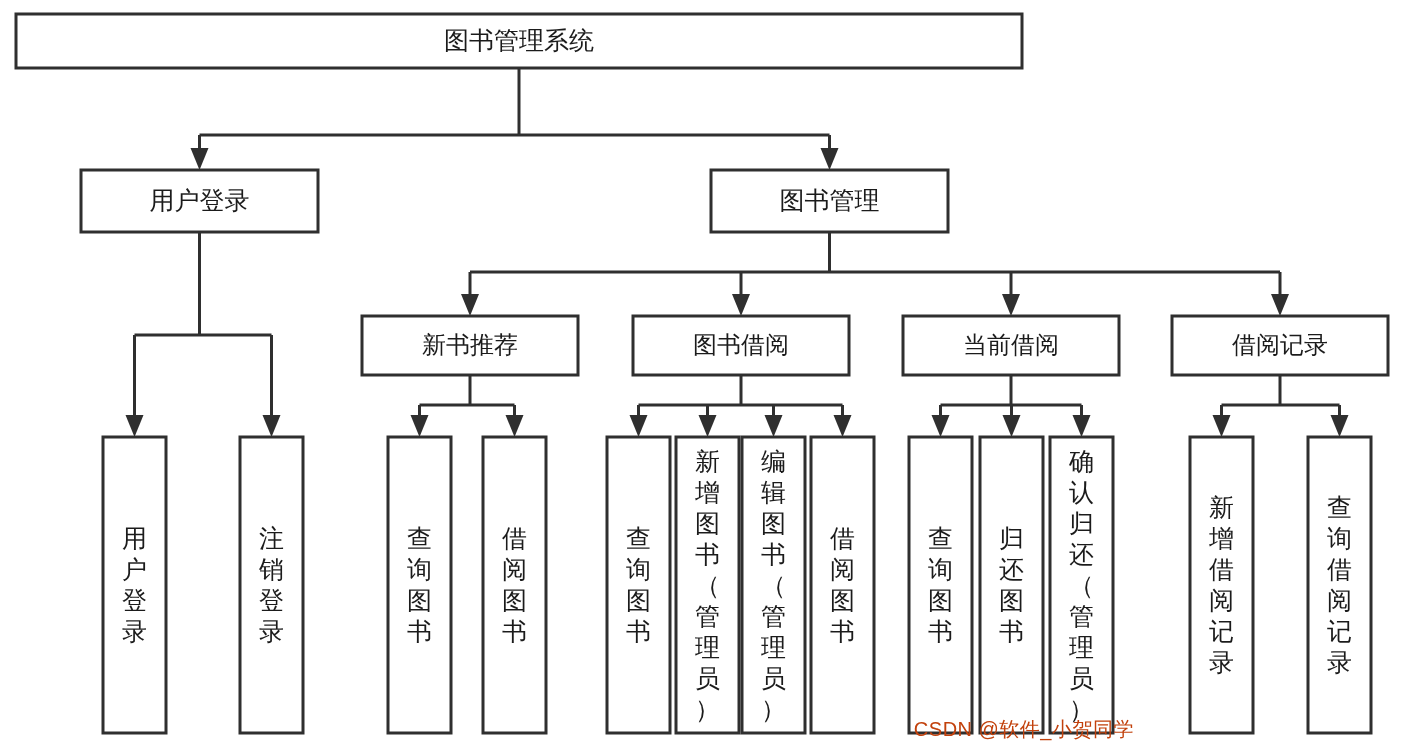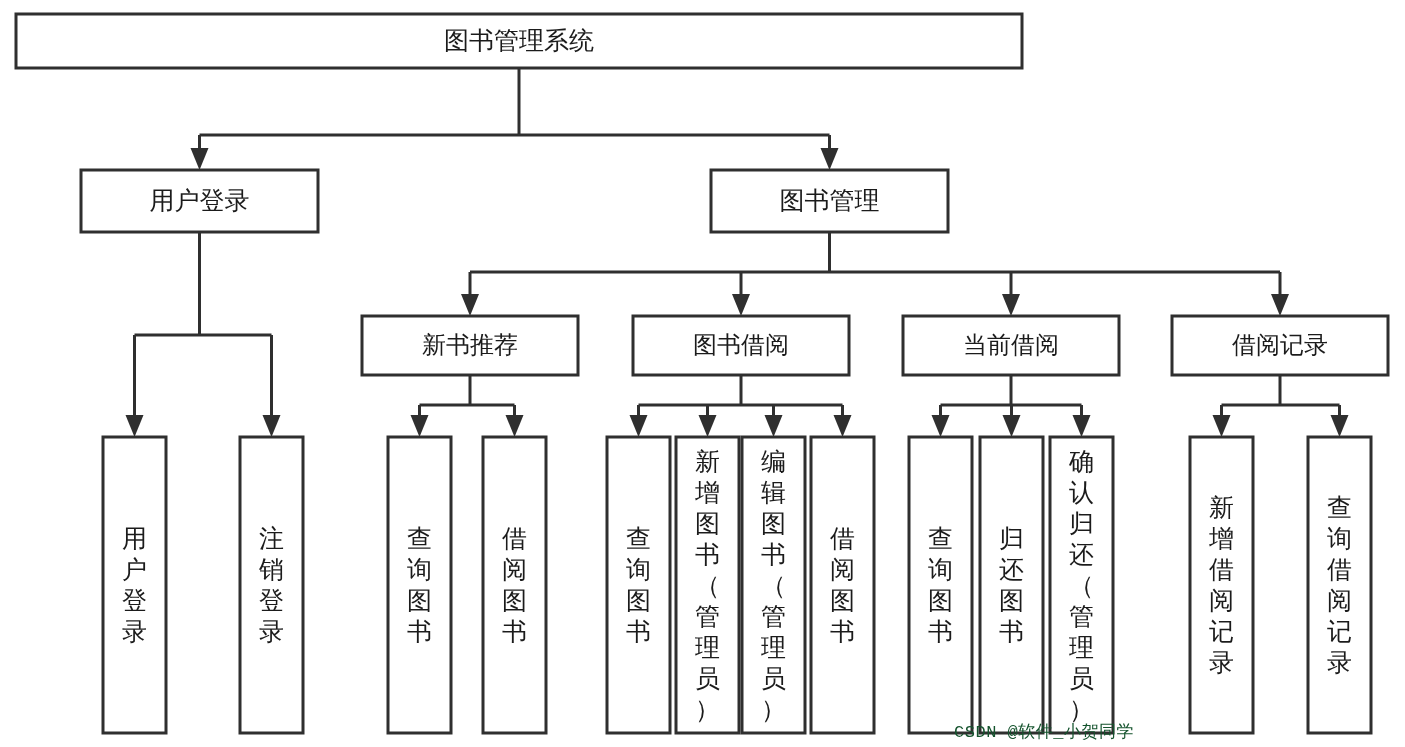--- a/index.html
+++ b/index.html
@@ -64,23 +64,23 @@
     fill: #1b1b1b;
     font-family: "Liberation Sans", "DejaVu Sans", sans-serif;
     font-size: 25px;
     text-anchor: middle;
     white-space: pre;
   }
   .watermark {
     position: absolute;
     right: 12px;
     bottom: 4px;
-    font-family: Liberation Mono, monospace;
-    font-size: 17px;
-    color: #14532d;
+    font-family: Liberation Sans, sans-serif;
+    font-size: 20px;
+    color: #c2410c;
     letter-spacing: 0.5px;
     user-select: none;
     pointer-events: none;
   }
 </style>
 </head>
 <body>
 
 <div id="diagram-root">
   <svg class="flow" id="flow-svg" viewBox="0 0 1405 747">

